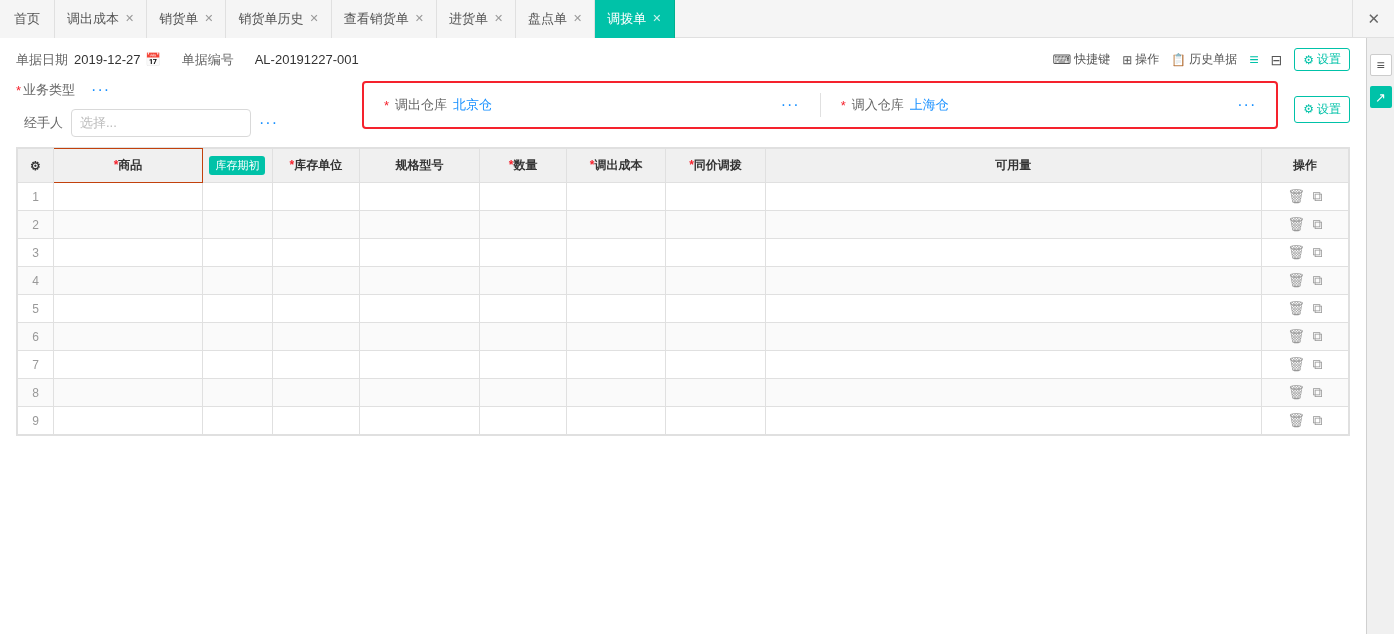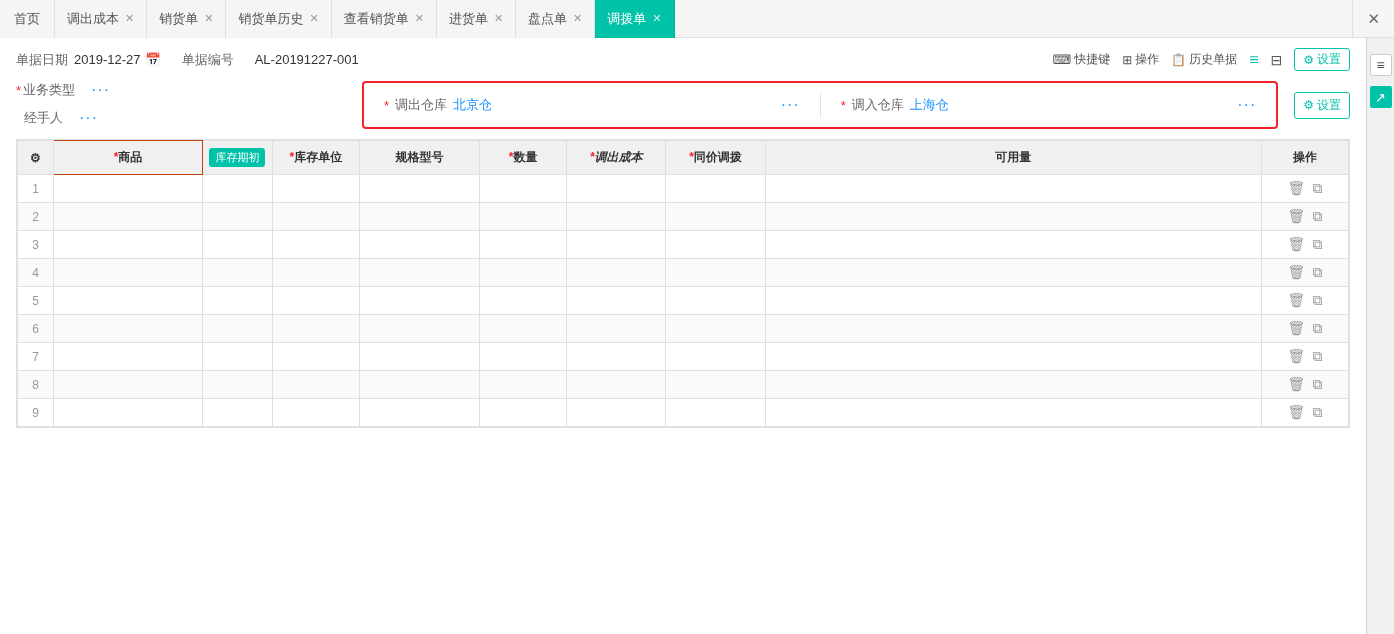--- a/index.html
+++ b/index.html
@@ -81,20 +81,23 @@
     <div style="display:flex;flex-direction:column;gap:10px;min-width:330px;">
 
       <div style="display:flex;align-items:center;">
         <span style="color:#f5222d;margin-right:2px;">*</span>
         <label style="color:#666;margin-right:8px;font-size:13px;">业务类型</label>
         <span style="color:#1890ff;cursor:pointer;margin-left:8px;font-size:16px;letter-spacing:1px;">···</span>
       </div>
 
       <div style="display:flex;align-items:center;">
         <label style="color:#666;margin-right:8px;font-size:13px;margin-left:8px;">经手人</label>
+        <div style="border:1px solid #d9d9d9;border-radius:4px;padding:4px 8px;min-width:180px;display:flex;align-items:center;cursor:pointer;background:#fff;">
+          <span style="color:#bbb;font-size:13px;">选择...</span>
+        </div>
         <span style="color:#1890ff;cursor:pointer;margin-left:8px;font-size:16px;letter-spacing:1px;">···</span>
       </div>
     </div>
 
     <div style="flex:1;border:2px solid #f5222d;border-radius:4px;padding:10px 20px;display:flex;align-items:center;">
 
       <div style="display:flex;align-items:center;flex:1;gap:6px;">
         <span style="color:#f5222d;">*</span>
         <span style="color:#666;font-size:13px;">调出仓库</span>
         <span style="color:#1890ff;font-size:13px;font-weight:500;cursor:pointer;">北京仓</span>
@@ -130,21 +133,21 @@
           <th style="padding:7px 4px;border:1px solid #e0e0e0;width:70px;">
             <button style="background:#00c2a8;color:#fff;border:none;border-radius:3px;padding:2px 6px;font-size:11px;cursor:pointer;">库存期初</button>
           </th>
           <th style="padding:7px 8px;border:1px solid #e0e0e0;min-width:70px;">
             <span style="color:#f5222d;">*</span><span>库存单位</span>
           </th>
           <th style="padding:7px 24px;border:1px solid #e0e0e0;min-width:80px;">规格型号</th>
           <th style="padding:7px 8px;border:1px solid #e0e0e0;min-width:70px;">
             <span style="color:#f5222d;">*</span><span>数量</span>
           </th>
-          <th style="padding:7px 8px;border:1px solid #e0e0e0;min-width:80px;font-style:italic;">
+          <th style="padding:7px 8px;border:1px solid #e0e0e0;min-width:80px;">
             <span style="color:#f5222d;">*</span><span>调出成本</span>
           </th>
           <th style="padding:7px 8px;border:1px solid #e0e0e0;min-width:80px;">
             <span style="color:#f5222d;">*</span><span>同价调拨</span>
           </th>
           <th style="padding:7px 8px;border:1px solid #e0e0e0;min-width:400px;">可用量</th>
           <th style="padding:7px 8px;border:1px solid #e0e0e0;min-width:70px;text-align:center;">操作</th>
         </tr>
       </thead>
       <tbody id="table-body">

